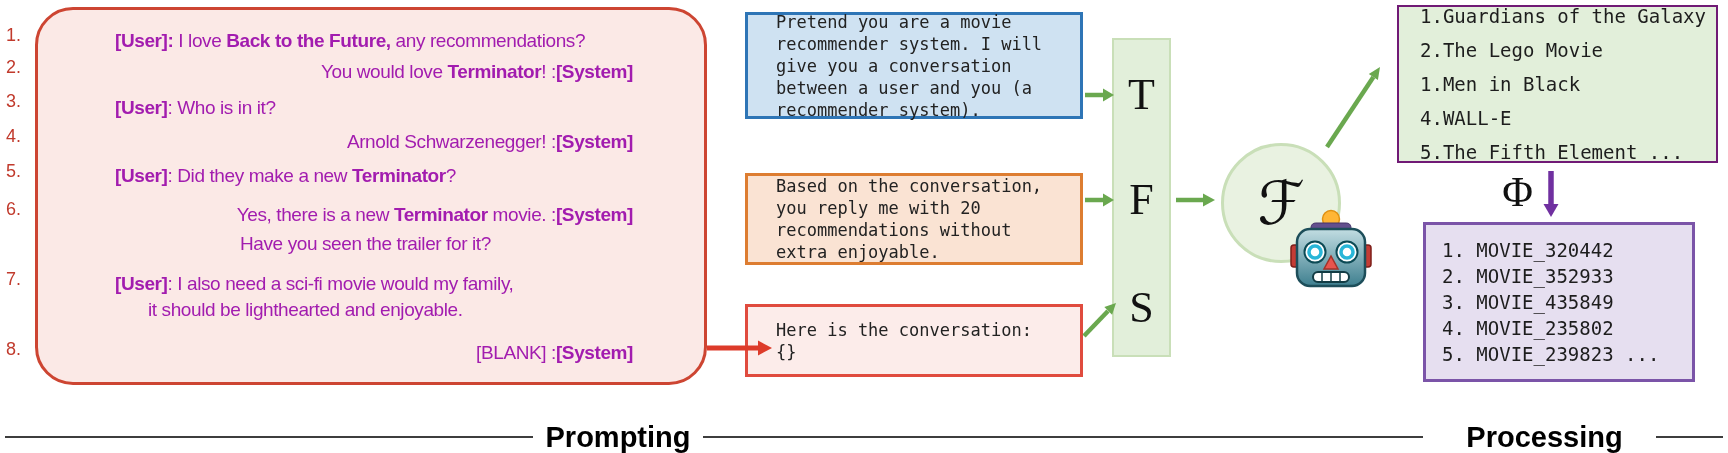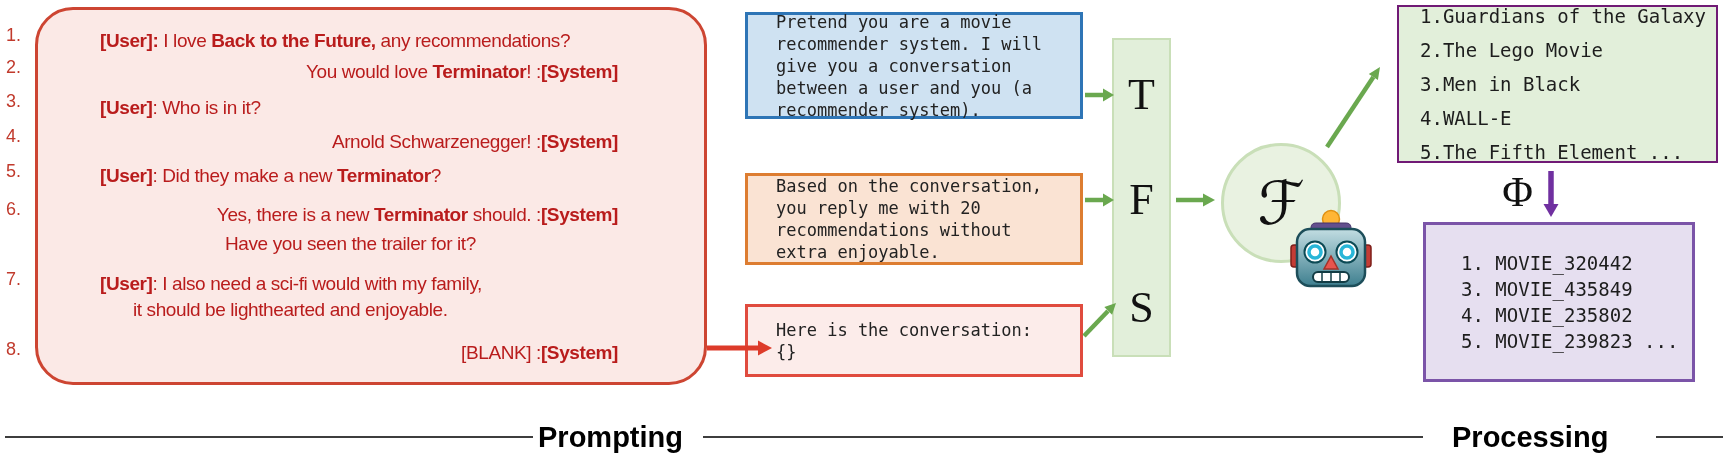--- a/index.html
+++ b/index.html
@@ -5,21 +5,21 @@
   html,body{margin:0;padding:0;background:#ffffff;}
   .canvas{position:relative;width:1728px;height:453px;background:#ffffff;overflow:hidden;
           font-family:"Liberation Sans",sans-serif;}
 
   
   .conv-box{position:absolute;left:35px;top:7px;width:672px;height:378px;box-sizing:border-box;
             background:#fbe9e6;border:3px solid #cd4532;border-radius:38px;}
   .num{position:absolute;left:6px;width:26px;font:18px/22px "Liberation Sans",sans-serif;
        color:#c13a2c;text-align:left;}
   .cline{position:absolute;font:19px/26px "Liberation Sans",sans-serif;letter-spacing:-0.4px;
-         color:#b91c1c;white-space:nowrap;}
+         color:#a21caf;white-space:nowrap;margin-left:15px;}
   .cline .b{font-weight:bold;}
   .rline{left:100px;width:518px;text-align:right;}
 
   
   .pbox{position:absolute;left:745px;width:338px;box-sizing:border-box;color:#222;
         font:17px/22px "DejaVu Sans Mono","Liberation Mono",monospace;
         display:flex;flex-direction:column;justify-content:center;padding-left:28px;}
   .pbox.task{top:12px;height:107px;background:#cfe2f2;border:3px solid #2e75b6;}
   .pbox.format{top:173px;height:92px;background:#fae3d3;border:3px solid #dd7d31;}
   .pbox.slot{top:295px;height:73px;background:#fcecea;border:3px solid #e04b3e;margin-top:9px;}
@@ -36,28 +36,28 @@
   .fsym{position:absolute;left:1221px;top:163px;width:120px;text-align:center;color:#111;
         font:60px/80px "DejaVu Serif","DejaVu Sans",serif;}
 
   
   .outbox{position:absolute;box-sizing:border-box;color:#1d1d1d;
           display:flex;flex-direction:column;justify-content:center;
           font:19px/25px "DejaVu Sans Mono","Liberation Mono",monospace;}
   .outbox.titles{left:1397px;top:5px;width:321px;height:158px;
                  background:#e2efda;border:2px solid #701a75;padding-left:21px;gap:9px;}
   .outbox.ids{left:1423px;top:222px;width:272px;height:160px;line-height:26px;
-              background:#e6dff0;border:3px solid #7b54a8;padding-left:35px;}
+              background:#e6dff0;border:3px solid #7b54a8;padding-left:16px;}
 
   .phi{position:absolute;left:1495px;top:169px;width:45px;text-align:center;color:#111;
        font:42px/46px "Liberation Serif","DejaVu Serif",serif;}
 
   
   .dline{position:absolute;top:436px;height:2px;background:#3d3d3d;}
-  .seclabel{position:absolute;top:420px;color:#000;
+  .seclabel{position:absolute;top:420px;color:#000;text-align:center;
             font:bold 29px/34px "Liberation Sans",sans-serif;}
 
   .arr{position:absolute;}
   svg{display:block;}
 </style>
 </head>
 <body>
 
 <div class="canvas">
 
@@ -70,23 +70,23 @@
   <div class="num" style="top:160px">5.</div>
   <div class="num" style="top:198px">6.</div>
   <div class="num" style="top:268px">7.</div>
   <div class="num" style="top:338px">8.</div>
 
   <div class="cline" style="left:100px;top:28px"><span class="b">[User]:</span><span> I love </span><span class="b">Back to the Future,</span><span> any recommendations?</span></div>
   <div class="cline rline" style="top:59px"><span>You would love </span><span class="b">Terminator</span><span>! :</span><span class="b">[System]</span></div>
   <div class="cline" style="left:100px;top:95px"><span class="b">[User]</span><span>: Who is in it?</span></div>
   <div class="cline" style="left:100px;top:163px"><span class="b">[User]</span><span>: Did they make a new </span><span class="b">Terminator</span><span>?</span></div>
   <div class="cline rline" style="top:129px"><span>Arnold Schwarzenegger! :</span><span class="b">[System]</span></div>
-  <div class="cline rline" style="top:202px"><span>Yes, there is a new </span><span class="b">Terminator</span><span> should. :</span><span class="b">[System]</span></div>
+  <div class="cline rline" style="top:202px"><span>Yes, there is a new </span><span class="b">Terminator</span><span> movie. :</span><span class="b">[System]</span></div>
   <div class="cline" style="left:225px;top:231px"><span>Have you seen the trailer for it?</span></div>
-  <div class="cline" style="left:100px;top:271px"><span class="b">[User]</span><span>: I also need a sci-fi would with my family,</span></div>
+  <div class="cline" style="left:100px;top:271px"><span class="b">[User]</span><span>: I also need a sci-fi movie would my family,</span></div>
   <div class="cline" style="left:133px;top:297px"><span>it should be lighthearted and enjoyable.</span></div>
   <div class="cline rline" style="top:340px"><span>[BLANK] :</span><span class="b">[System]</span></div>
 
   <div class="pbox task">
     <div>Pretend you are a movie</div>
     <div>recommender system. I will</div>
     <div>give you a conversation</div>
     <div>between a user and you (a</div>
     <div>recommender system).</div>
   </div>
@@ -156,33 +156,34 @@
     <polygon points="41,48 34,61 48,61" fill="#e8554d" stroke="#a13229" stroke-width="1.5"></polygon>
     <rect x="23" y="64" width="36" height="10" rx="5" fill="#ffffff" stroke="#123c44" stroke-width="2"></rect>
     <line x1="32" y1="64" x2="32" y2="74" stroke="#123c44" stroke-width="1.5"></line>
     <line x1="41" y1="64" x2="41" y2="74" stroke="#123c44" stroke-width="1.5"></line>
     <line x1="50" y1="64" x2="50" y2="74" stroke="#123c44" stroke-width="1.5"></line>
   </svg>
 
   <div class="outbox titles">
     <div>1.Guardians of the Galaxy</div>
     <div>2.The Lego Movie</div>
-    <div>3.Men in Black</div>
+    <div>1.Men in Black</div>
     <div>4.WALL-E</div>
     <div>5.The Fifth Element ...</div>
   </div>
 
   <div class="phi">Φ</div>
   <svg class="arr" style="left:1540px;top:168px" width="22" height="52" viewBox="0 0 22 52">
     <line x1="11" y1="3" x2="11" y2="36" stroke="#7030a0" stroke-width="5.5"></line>
     <polygon points="3.5,36 18.5,36 11,49" fill="#7030a0"></polygon>
   </svg>
 
   <div class="outbox ids">
     <div>1. MOVIE_320442</div>
+    <div>2. MOVIE_352933</div>
     <div>3. MOVIE_435849</div>
     <div>4. MOVIE_235802</div>
     <div>5. MOVIE_239823 ...</div>
   </div>
 
   <div class="dline" style="left:5px;width:528px"></div>
   <div class="dline" style="left:703px;width:720px"></div>
   <div class="dline" style="left:1656px;width:67px"></div>
   <div class="seclabel" style="left:538px;width:160px">Prompting</div>
   <div class="seclabel" style="left:1452px;width:185px">Processing</div>

